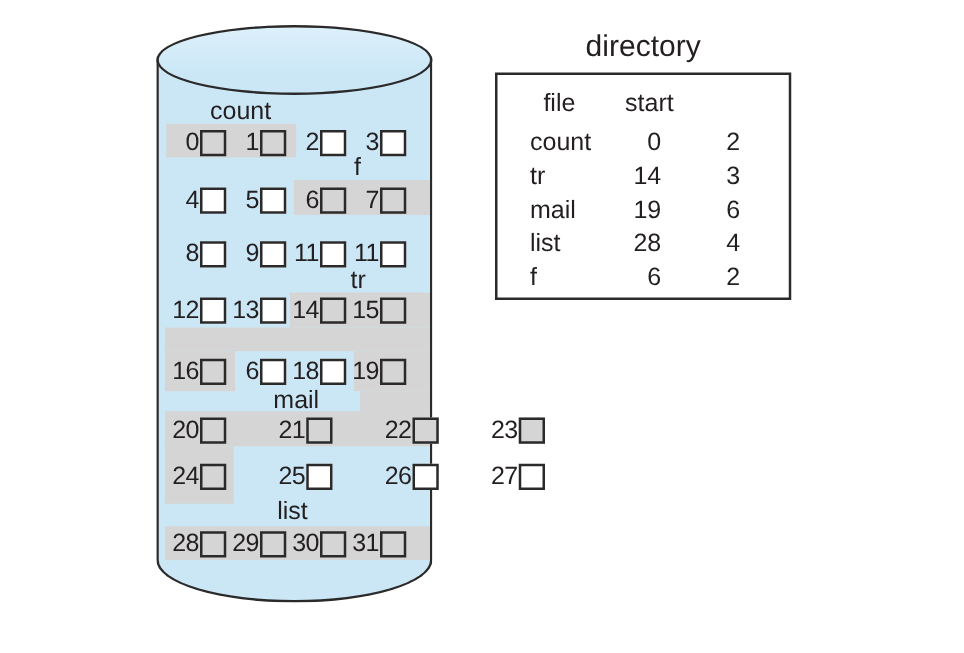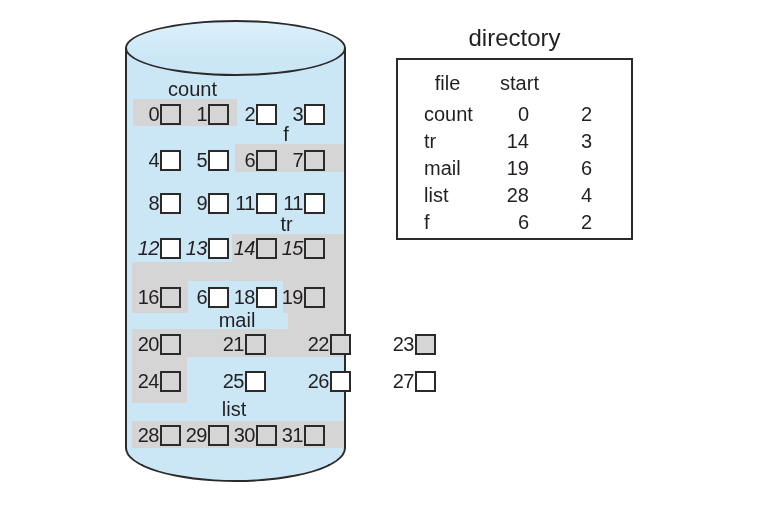--- a/index.html
+++ b/index.html
@@ -160,21 +160,21 @@
         </div>
         <div class="block-cell">
           <span class="block-num">11</span>
           <span class="block-square"></span>
         </div>
         <div class="block-cell">
           <span class="block-num">11</span>
           <span class="block-square"></span>
         </div>
       </div>
-      <div class="block-row" style="top: 237px; font-style: italic;">
+      <div class="block-row" style="top: 237px;">
         <div class="block-cell">
           <span class="block-num">12</span>
           <span class="block-square"></span>
         </div>
         <div class="block-cell">
           <span class="block-num">13</span>
           <span class="block-square"></span>
         </div>
         <div class="block-cell">
           <span class="block-num">14</span>

